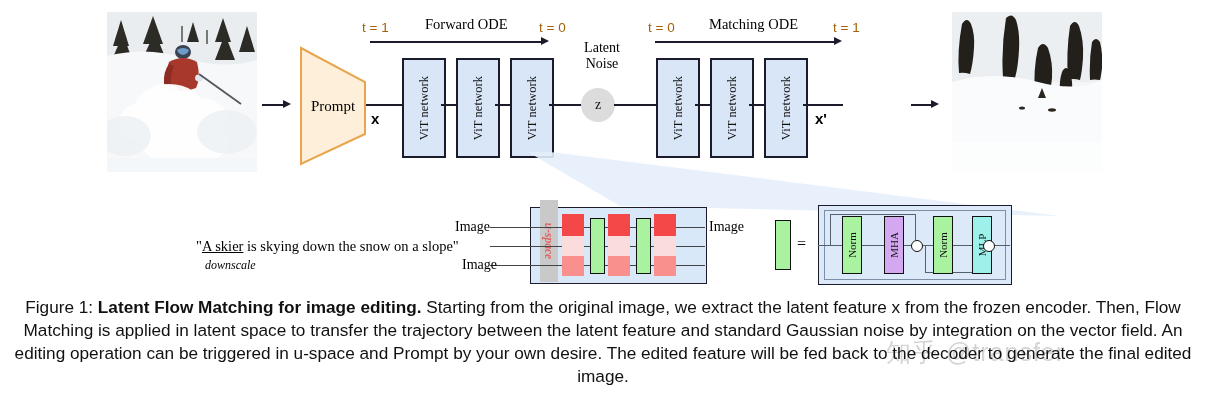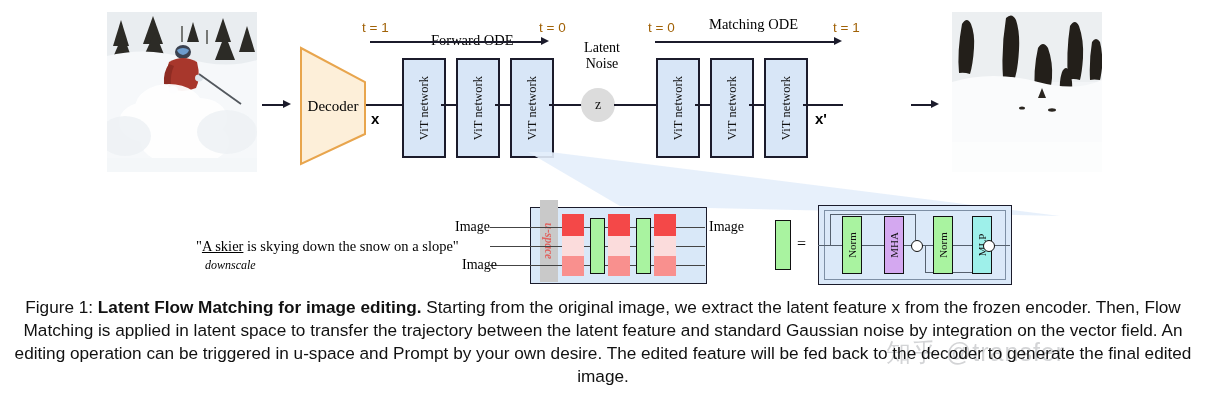--- a/index.html
+++ b/index.html
@@ -166,28 +166,28 @@
     </svg>
   </div>
 
   <div class="wire" style="left:262px;top:104px;width:22px;"></div>
   <div class="arrowR" style="left:283px;top:100px;"></div>
 
   <div class="trap" style="left:297px;top:42px;width:72px;height:128px;">
     <svg width="72" height="128" viewBox="0 0 72 128">
       <polygon points="4,6 68,40 68,92 4,122" fill="#fdefd9" stroke="#e8a54d" stroke-width="2"></polygon>
     </svg>
-    <div class="lbl">Decoder</div>
+    <div class="lbl">Prompt</div>
   </div>
   <div class="tagx" style="left:371px;top:110px;">x</div>
 
   <div class="wire" style="left:366px;top:104px;width:36px;"></div>
 
   <div class="odeLabel" style="left:362px;top:20px;">t = 1</div>
-  <div class="odeName" style="left:425px;top:32px;margin-left:6px;">Forward ODE</div>
+  <div class="odeName" style="left:425px;top:16px;">Forward ODE</div>
   <div class="odeLabel" style="left:539px;top:20px;">t = 0</div>
   <div class="wire" style="left:370px;top:41px;width:172px;height:2px;"></div>
   <div class="arrowR" style="left:541px;top:37px;"></div>
 
   <div class="vit" style="left:402px;top:58px;width:40px;height:96px;">
     <span>ViT network</span>
   </div>
   <div class="wire" style="left:441px;top:104px;width:16px;"></div>
   <div class="vit" style="left:456px;top:58px;width:40px;height:96px;">
     <span>ViT network</span>

